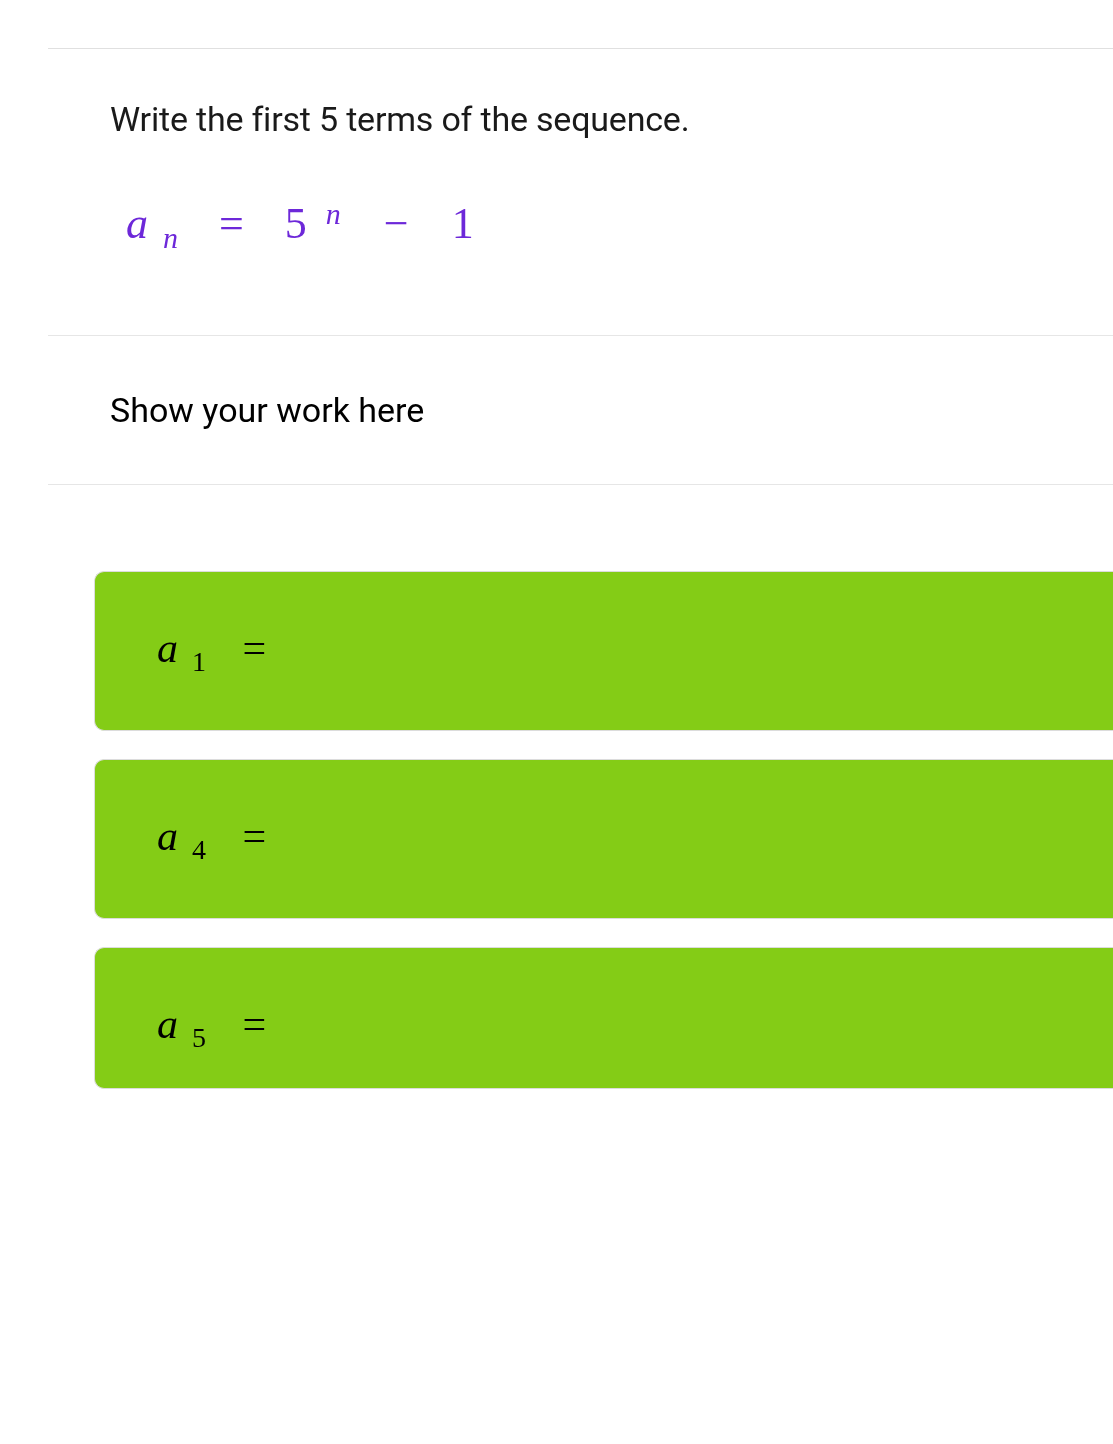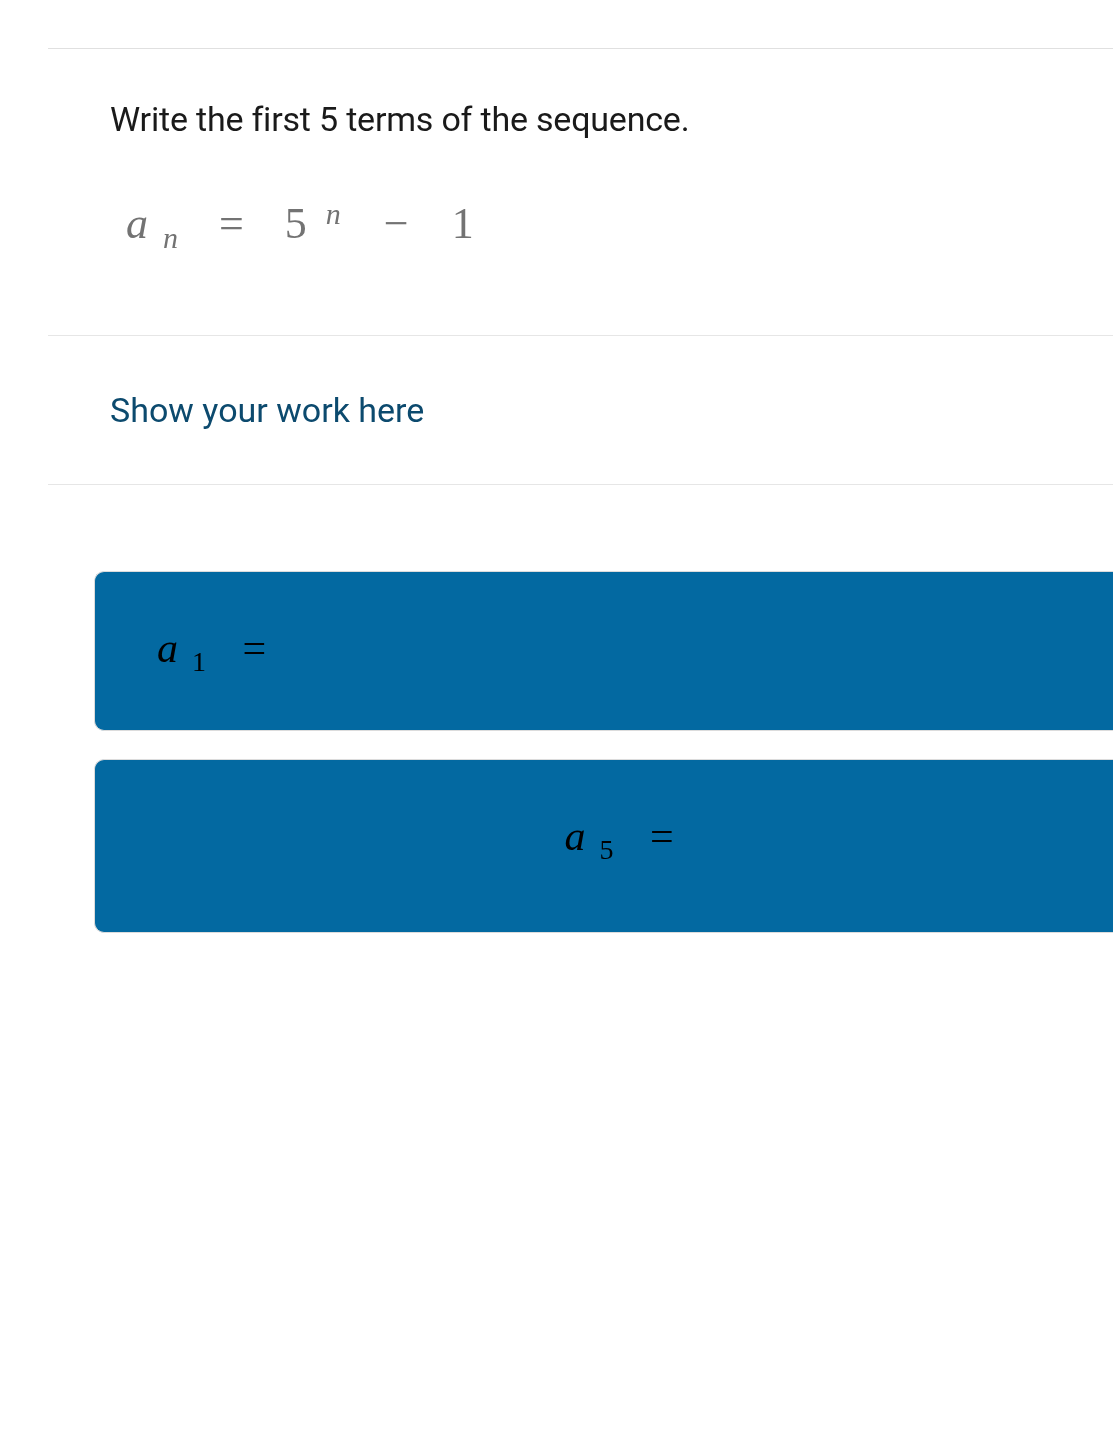--- a/index.html
+++ b/index.html
@@ -19,21 +19,21 @@
     }
     .question-text {
       font-size: 34px;
       color: #1a1a1a;
       letter-spacing: -0.2px;
       margin-bottom: 58px;
     }
     .formula {
       font-family: 'Times New Roman', Times, serif;
       font-size: 44px;
-      color: #737373;
+      color: #6d28d9;
       padding-left: 0;
       letter-spacing: 1px;
     }
     .formula .var-a {
       font-style: italic;
     }
     .formula .sub-n {
       font-style: italic;
       font-size: 30px;
       vertical-align: -10px;
@@ -55,27 +55,27 @@
       margin: 0 14px;
     }
     .work-section {
       border-top: 1px solid #e6e6e6;
       border-bottom: 1px solid #e6e6e6;
       padding: 38px 0 38px 46px;
       margin-bottom: 86px;
     }
     .work-placeholder {
       font-size: 34px;
-      color: #0c4a6e;
+      color: #000000;
     }
     .answers-section {
       padding-left: 30px;
     }
     .answer-row {
-      background: #0369a1;
+      background: #84cc16;
       border: 1px solid #dcdcdc;
       border-radius: 10px;
       border-right: none;
       border-top-right-radius: 0;
       border-bottom-right-radius: 0;
       padding: 36px 0 36px 30px;
       margin-bottom: 28px;
       display: flex;
       align-items: center;
     }
@@ -123,22 +123,29 @@
   <div class="answer-row">
     <div class="answer-label">
       <span>a</span><span class="sub">1</span>
       <span class="eq-sign">=</span>
     </div>
     <div class="answer-input-area"></div>
   </div>
 
 
 
+  <div class="answer-row">
+    <div class="answer-label">
+      <span>a</span><span class="sub">4</span>
+      <span class="eq-sign">=</span>
+    </div>
+    <div class="answer-input-area"></div>
+  </div>
 
-  <div class="answer-row" style="margin-bottom:0; padding-bottom:18px;flex-direction:column;">
+  <div class="answer-row" style="margin-bottom:0; padding-bottom:18px;">
     <div class="answer-label">
       <span>a</span><span class="sub">5</span>
       <span class="eq-sign">=</span>
     </div>
     <div class="answer-input-area"></div>
   </div>
 
 </div>
 
 </body></html>

